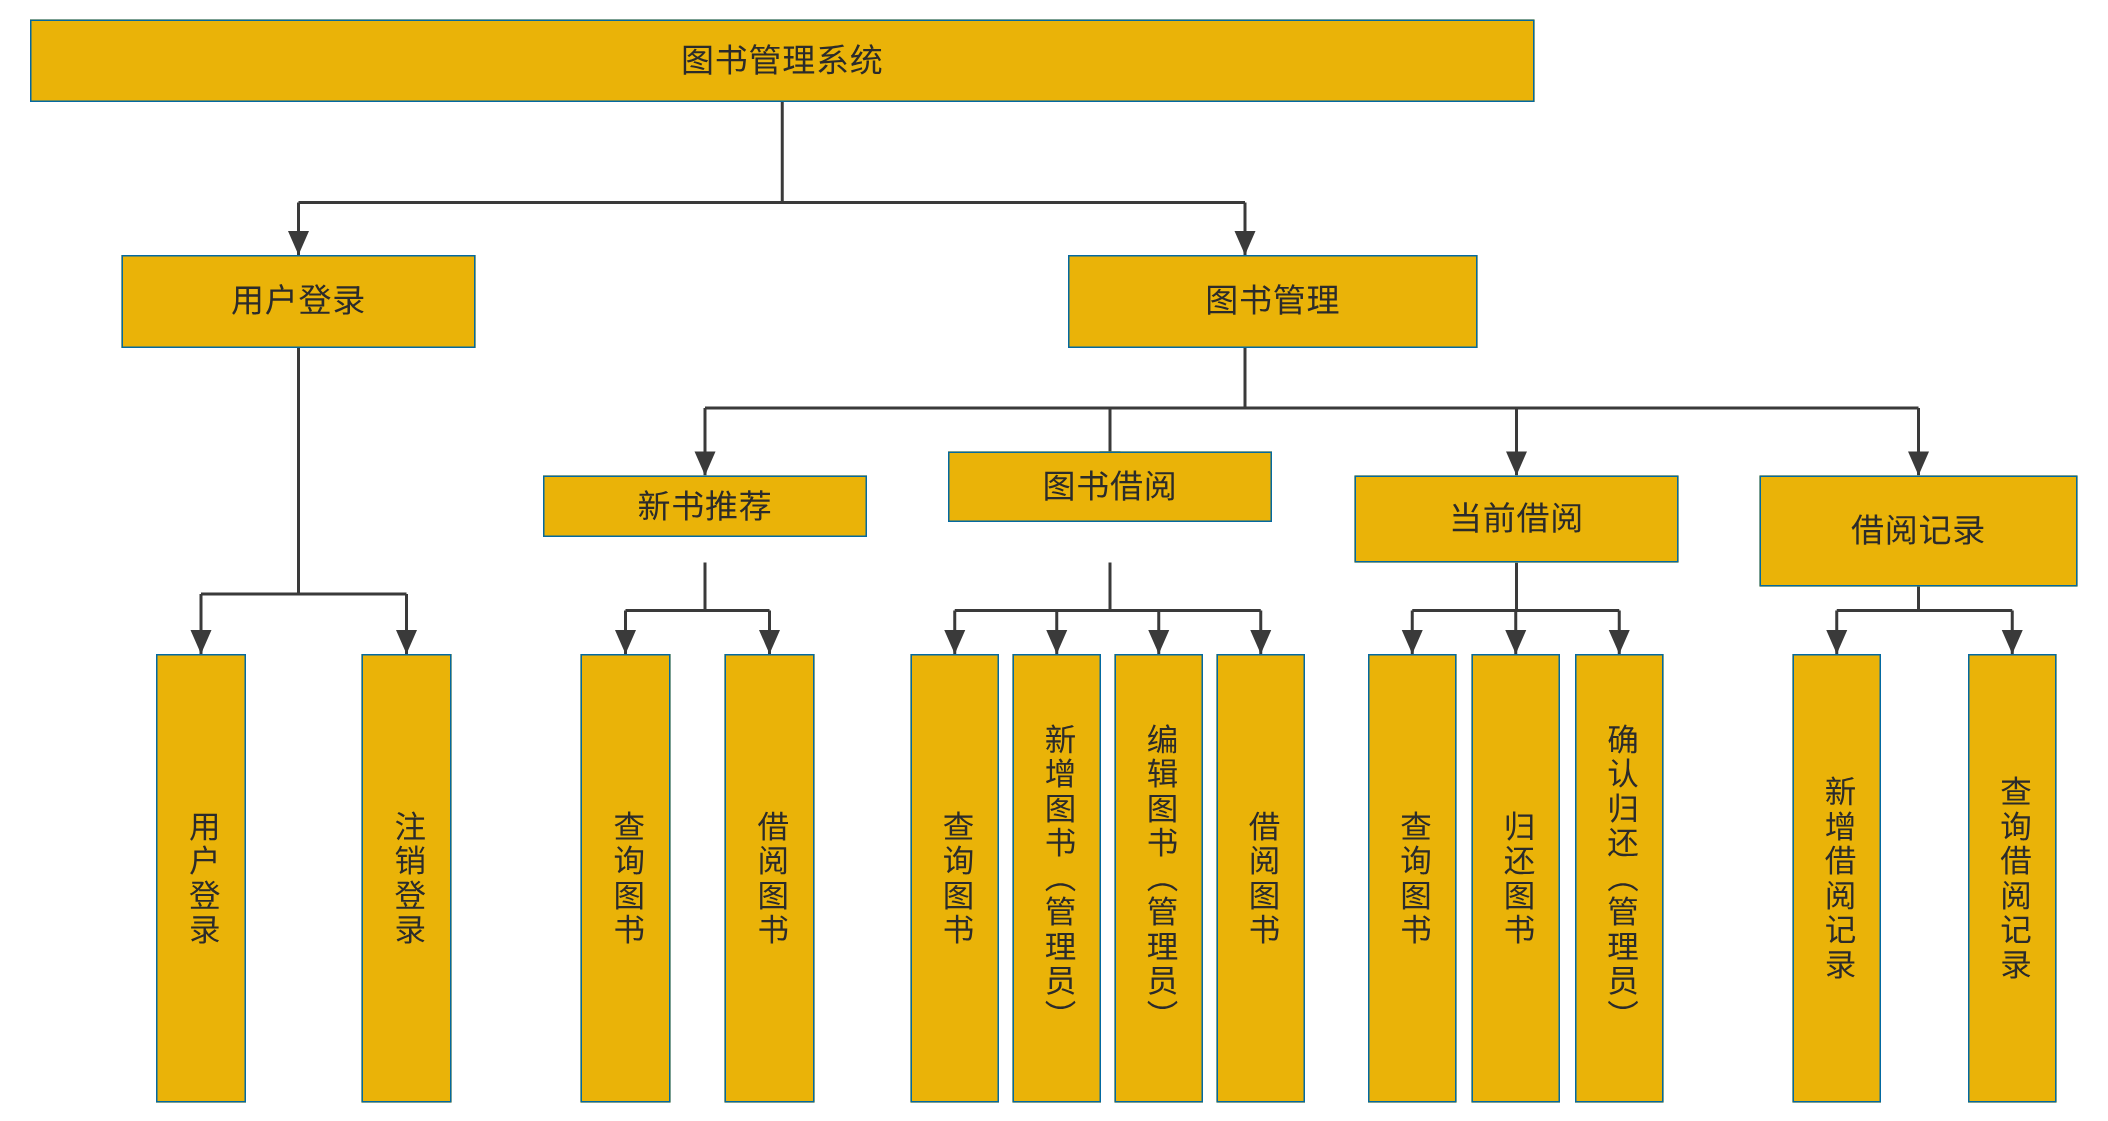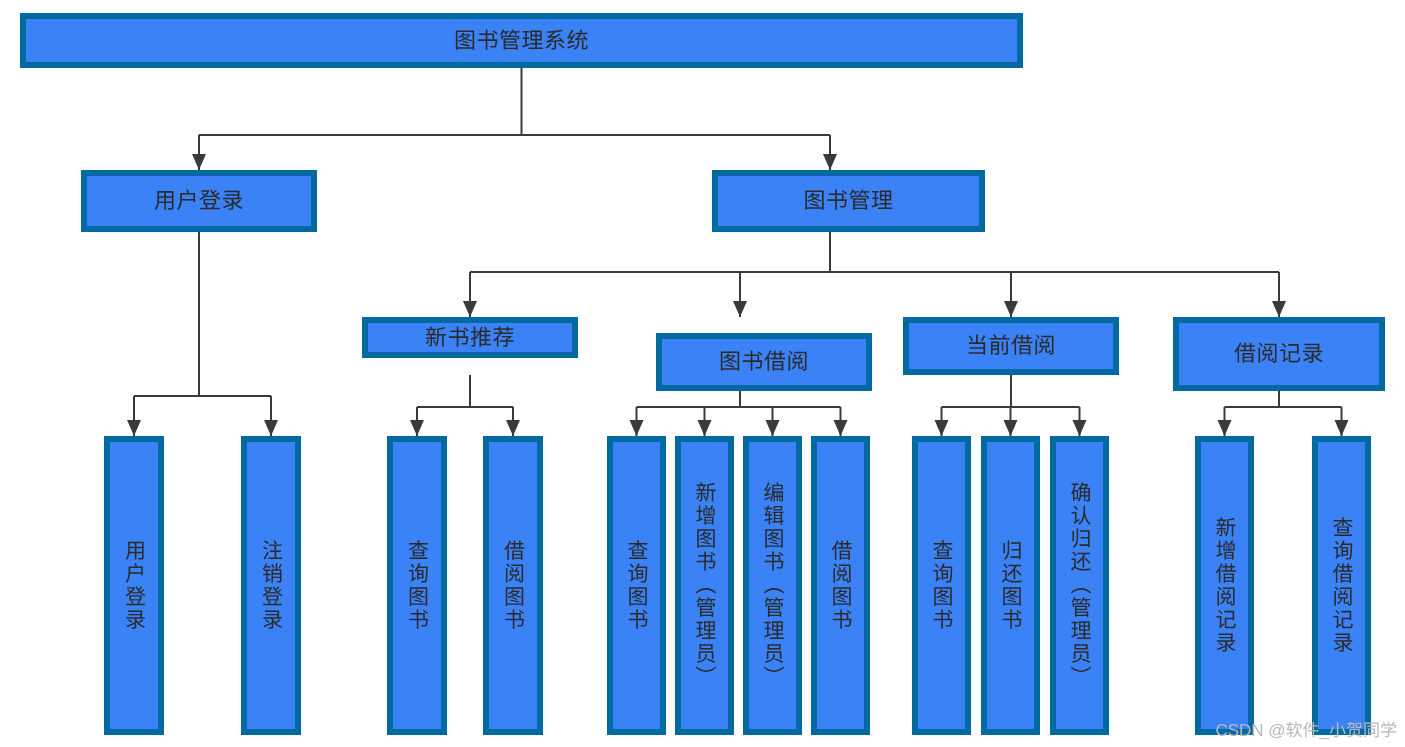--- a/index.html
+++ b/index.html
@@ -17,22 +17,22 @@
   }
   #diagram-root {
     position: relative;
     width: 1405px;
     height: 747px;
     background: #ffffff;
   }
   .node {
     position: absolute;
     box-sizing: border-box;
-    background: #3b82f6;
-    border: 6px solid #0369a1;
+    background: #eab308;
+    border: 1px solid #0369a1;
     display: flex;
     align-items: center;
     justify-content: center;
     overflow: hidden;
   }
   .node .label {
     color: #2b2b2b;
     line-height: 1.08;
     text-align: center;
     white-space: pre-line;
@@ -150,21 +150,21 @@
       </div>
       <div class="node horizontal" style="left: 81px; top: 170px; width: 236px; height: 62px;">
         <span class="label">用户登录</span>
       </div>
       <div class="node horizontal" style="left: 712px; top: 170px; width: 273px; height: 62px;">
         <span class="label">图书管理</span>
       </div>
       <div class="node horizontal" style="left: 362px; top: 317px; width: 216px; height: 41px;">
         <span class="label">新书推荐</span>
       </div>
-      <div class="node horizontal" style="left: 632px; top: 333px; width: 216px; height: 58px; margin-left: 24px;">
+      <div class="node horizontal" style="left: 632px; top: 301px; width: 216px; height: 47px;">
         <span class="label">图书借阅</span>
       </div>
       <div class="node horizontal" style="left: 903px; top: 317px; width: 216px; height: 58px; justify-content: center;">
         <span class="label">当前借阅</span>
       </div>
       <div class="node horizontal" style="left: 1173px; top: 317px; width: 212px; height: 74px;">
         <span class="label">借阅记录</span>
       </div>
       <div class="node vertical" style="left: 104px; top: 436px; width: 60px; height: 299px;">
         <span class="label">用户登录</span>
@@ -200,14 +200,13 @@
         <span class="label">确认归还（管理员）</span>
       </div>
       <div class="node vertical" style="left: 1195px; top: 436px; width: 59px; height: 299px;">
         <span class="label">新增借阅记录</span>
       </div>
       <div class="node vertical" style="left: 1312px; top: 436px; width: 59px; height: 299px;">
         <span class="label">查询借阅记录</span>
       </div>
     </div>
 
-  <div class="watermark">CSDN @软件_小贺同学</div>
 </div>
 
 </body></html>

